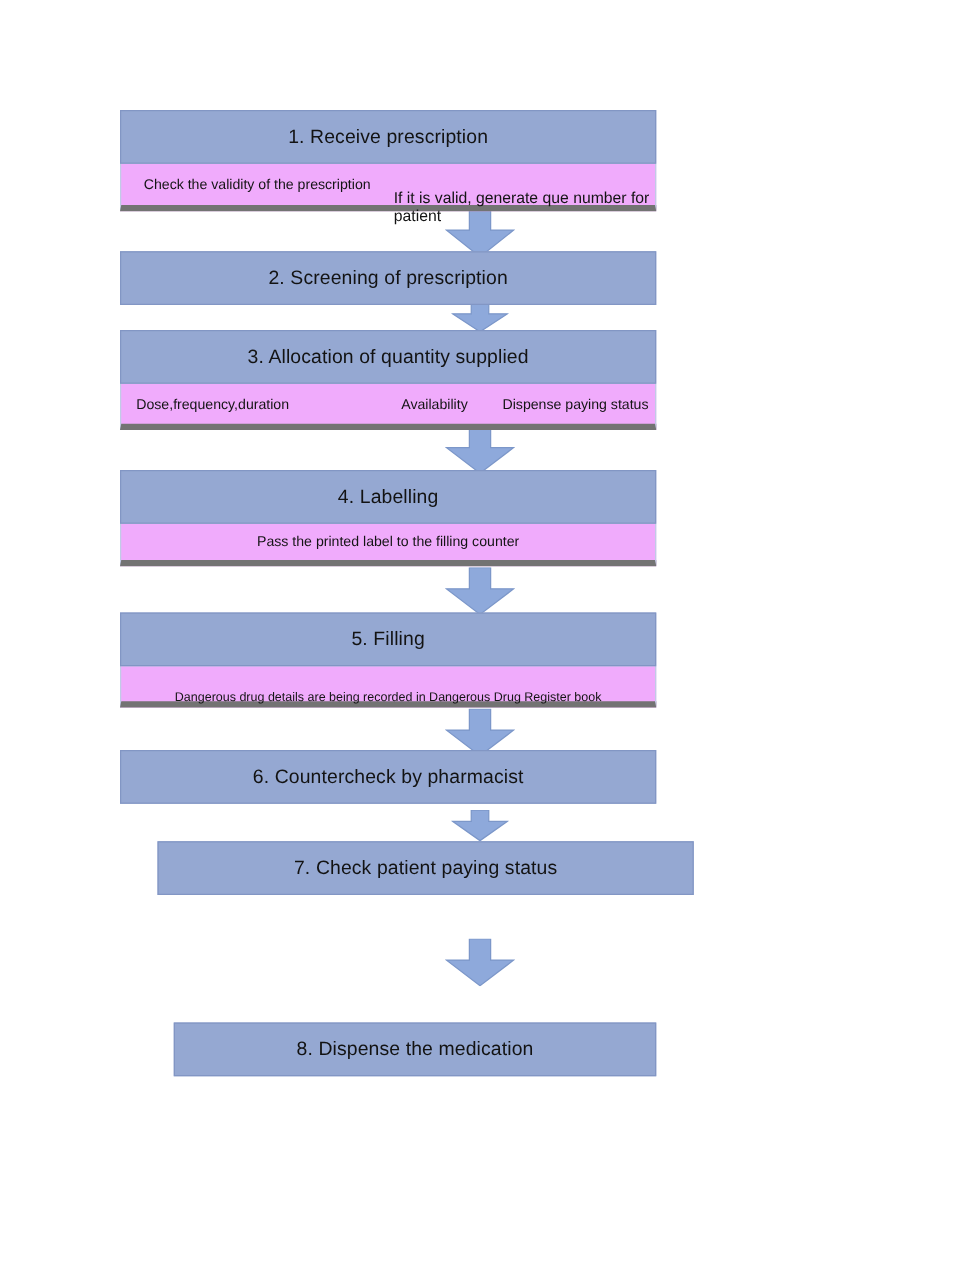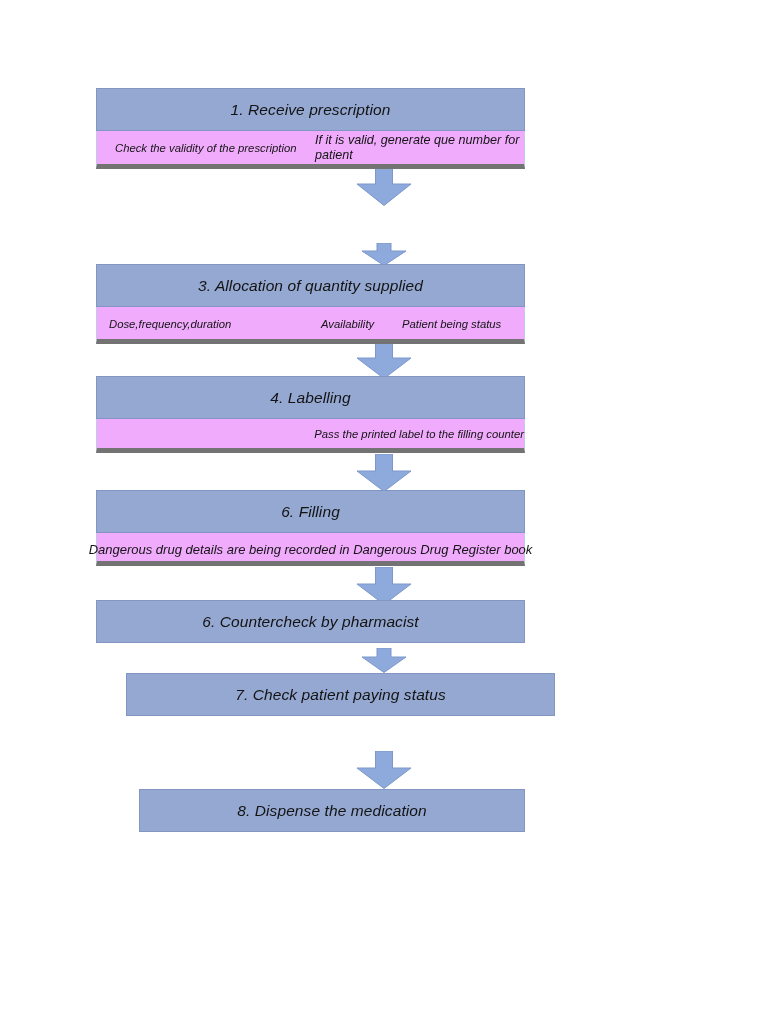--- a/index.html
+++ b/index.html
@@ -16,21 +16,20 @@
     font-family: "Liberation Sans", "DejaVu Sans", sans-serif;
     color: #000000;
   }
 
   #flow-canvas {
     position: absolute;
     left: 0;
     top: 0;
     width: 768px;
     height: 948px;
-    font-style: italic;
   }
 
   
   .step {
     position: absolute;
     left: 96px;
     width: 429px;
     box-sizing: border-box;
   }
 
@@ -62,21 +61,21 @@
     box-sizing: border-box;
     position: relative;
     z-index: 1;
   }
 
   
   .sub-single {
     height: 34px;
     display: flex;
     align-items: center;
-    justify-content: flex-end;
+    justify-content: center;
   }
   .sub-single .sub-text {
     font-size: 11.3px;
     color: #141414;
     white-space: nowrap;
   }
 
   
   .sub-pair {
     height: 38px;
@@ -86,21 +85,21 @@
     position: absolute;
     left: 18px;
     top: 11px;
     font-size: 11.3px;
     color: #141414;
     white-space: nowrap;
   }
   .sub-pair .cap-b {
     position: absolute;
     left: 218px;
-    top: 2px;
+    top: 20px;
     width: 245px;
     font-size: 12.6px;
     line-height: 1.16;
     color: #141414;
   }
 
   
   .sub-triple {
     height: 37px;
     position: relative;
@@ -116,24 +115,24 @@
   .sub-triple .cap.c1 { left: 184px; margin-left: 40px; }
   .sub-triple .cap.c2 { left: 305px; }
 
   
   .sub-wide {
     height: 33px;
     position: relative;
   }
   .sub-wide .sub-text {
     position: absolute;
-    top: 9px;
+    top: 20px;
     left: 50%;
     transform: translateX(-50%);
-    font-size: 13px;
+    font-size: 10px;
     color: #141414;
     white-space: nowrap;
   }
 
   
   .arrow {
     position: absolute;
     left: 50%;
     transform: translateX(-50%);
   }
@@ -153,35 +152,40 @@
       <span class="cap-b">If it is valid, generate que number for patient</span>
     </div>
   </div>
 
   <div class="arrow" style="top:166px;">
     <svg width="56" height="40" viewBox="0 0 56 40" aria-hidden="true">
       <polygon points="19.5,0 36.5,0 36.5,18 55,18 28,39.5 1,18 19.5,18" fill="#8EA9DB" stroke="#7C97C9" stroke-width="1"></polygon>
     </svg>
   </div>
 
+  <div class="step" style="top:201px;">
+    <div class="step-header">
+      <span class="step-title">2. Screening of prescription</span>
+    </div>
+  </div>
 
   <div class="arrow" style="top:243px;">
     <svg width="46" height="23" viewBox="0 0 46 23" aria-hidden="true">
       <polygon points="16,0 30,0 30,8 45,8 23,22.5 1,8 16,8" fill="#8EA9DB" stroke="#7C97C9" stroke-width="1"></polygon>
     </svg>
   </div>
 
   <div class="step" style="top:264px;text-align:right;">
     <div class="step-header">
       <span class="step-title">3. Allocation of quantity supplied</span>
     </div>
     <div class="step-sub sub-triple">
       <span class="cap c0">Dose,frequency,duration</span>
       <span class="cap c1">Availability</span>
-      <span class="cap c2">Patient being status</span>
+      <span class="cap c2">Dispense paying status</span>
     </div>
   </div>
 
   <div class="arrow" style="top:341px;">
     <svg width="56" height="38" viewBox="0 0 56 38" aria-hidden="true">
       <polygon points="19.5,0 36.5,0 36.5,17 55,17 28,37.5 1,17 19.5,17" fill="#8EA9DB" stroke="#7C97C9" stroke-width="1"></polygon>
     </svg>
   </div>
 
   <div class="step" style="top:376px;border-radius:32px;">
@@ -194,21 +198,21 @@
   </div>
 
   <div class="arrow" style="top:454px;">
     <svg width="56" height="38" viewBox="0 0 56 38" aria-hidden="true">
       <polygon points="19.5,0 36.5,0 36.5,17 55,17 28,37.5 1,17 19.5,17" fill="#8EA9DB" stroke="#7C97C9" stroke-width="1"></polygon>
     </svg>
   </div>
 
   <div class="step" style="top:490px;">
     <div class="step-header">
-      <span class="step-title">6. Filling</span>
+      <span class="step-title">5. Filling</span>
     </div>
     <div class="step-sub sub-wide">
       <span class="sub-text">Dangerous drug details are being recorded in Dangerous Drug Register book</span>
     </div>
   </div>
 
   <div class="arrow" style="top:567px;">
     <svg width="56" height="38" viewBox="0 0 56 38" aria-hidden="true">
       <polygon points="19.5,0 36.5,0 36.5,17 55,17 28,37.5 1,17 19.5,17" fill="#8EA9DB" stroke="#7C97C9" stroke-width="1"></polygon>
     </svg>
@@ -231,19 +235,19 @@
       <span class="step-title">7. Check patient paying status</span>
     </div>
   </div>
 
   <div class="arrow" style="top:751px;">
     <svg width="56" height="38" viewBox="0 0 56 38" aria-hidden="true">
       <polygon points="19.5,0 36.5,0 36.5,17 55,17 28,37.5 1,17 19.5,17" fill="#8EA9DB" stroke="#7C97C9" stroke-width="1"></polygon>
     </svg>
   </div>
 
-  <div class="step" style="top:789px;padding-left:43px;">
+  <div class="step" style="top:818px;padding-left:43px;">
     <div class="step-header">
       <span class="step-title">8. Dispense the medication</span>
     </div>
   </div>
 
 </div>
 
 </body></html>

